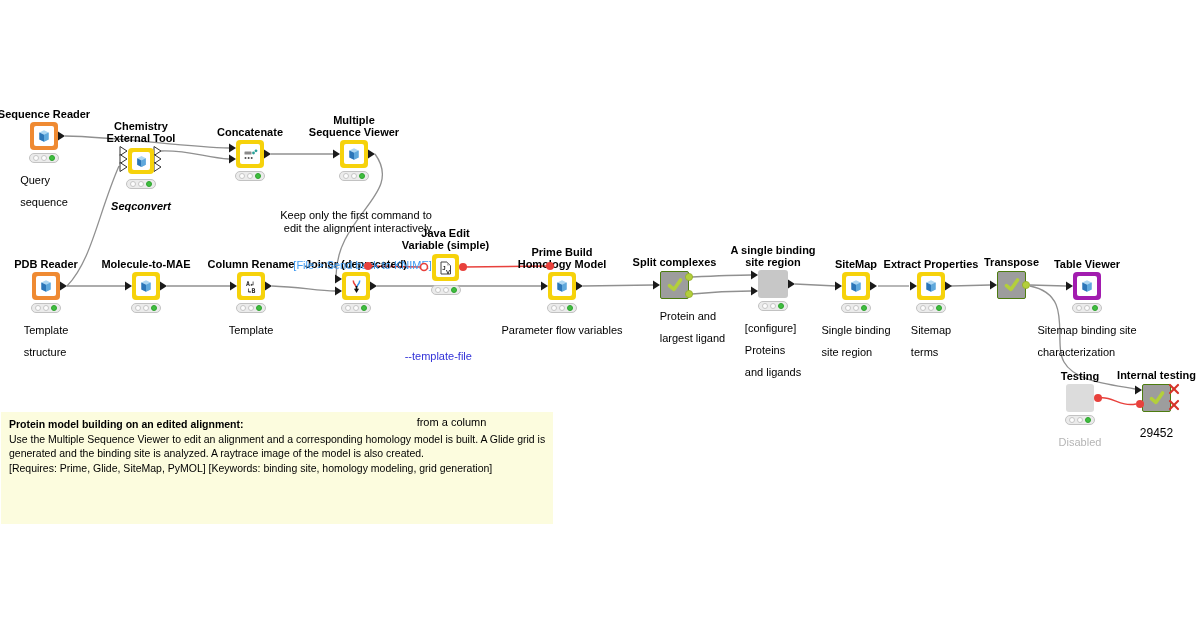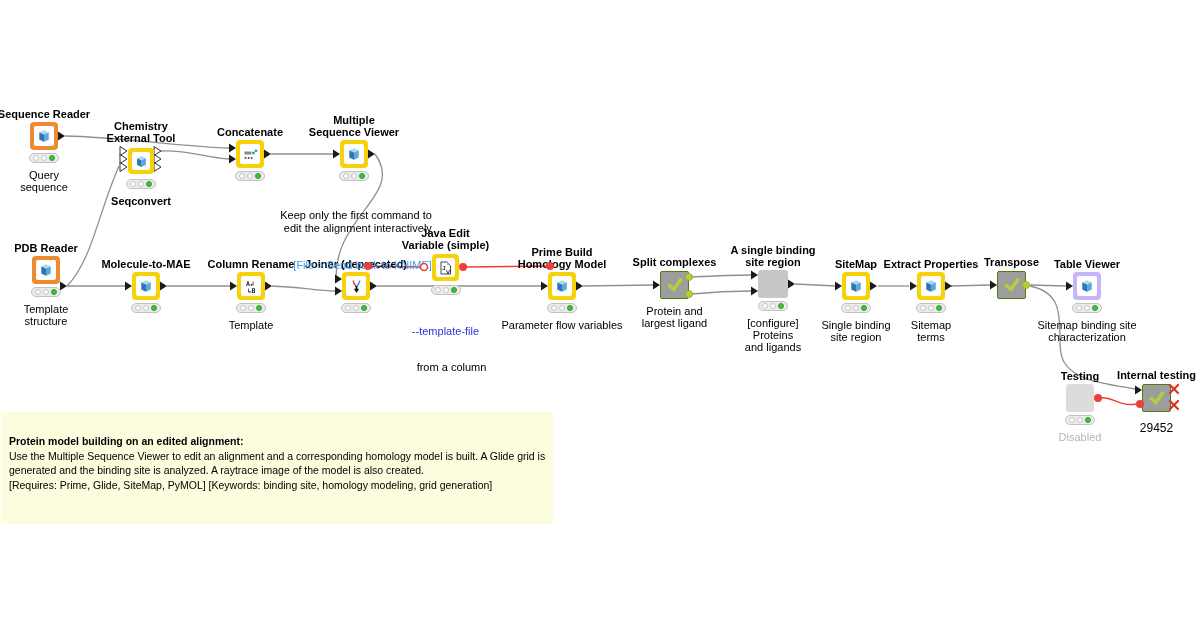--- a/index.html
+++ b/index.html
@@ -6,56 +6,56 @@
   .canvas{position:relative;width:1200px;height:630px;background:#ffffff;overflow:hidden;
           font-family:"Liberation Sans","DejaVu Sans",sans-serif;color:#000;}
   svg.layer{position:absolute;left:0;top:0;pointer-events:none;}
   #wires{z-index:1;}
   #overports{z-index:4;}
 
   
   .node{position:absolute;width:28px;height:28px;border-radius:4px;box-sizing:border-box;z-index:2;}
   .n-yellow{background:#F6D20B;}
   .n-orange{background:#EF8A32;}
-  .n-teal{background:#c4b5fd;}
+  .n-teal{background:#a21caf;}
   .n-comp{background:#9D9D9D;border:1px solid #4d7c0f;border-radius:2px;width:29px;}
   .n-comp-light{background:#C7C7C7;border-radius:3px;width:30px;}
   .n-disabled{background:#DCDCDC;border-radius:3px;}
   .inner{position:absolute;left:4px;top:4px;right:4px;bottom:4px;background:#fff;border-radius:2px;
          display:flex;align-items:center;justify-content:center;overflow:hidden;}
   .fullicon{position:absolute;inset:0;display:flex;align-items:center;justify-content:center;}
 
   
   .nlabel{position:absolute;bottom:30px;left:50%;transform:translateX(-50%);
           font-size:11px;line-height:12px;font-weight:bold;text-align:center;
           white-space:pre;width:max-content;color:#000;}
   
   .lights{position:absolute;top:31px;left:50%;transform:translateX(-50%);
           width:30px;height:10px;background:#EBEBEB;border:1px solid #C2C2C2;border-radius:5px;
           display:flex;gap:2px;align-items:center;justify-content:center;box-sizing:border-box;}
   .lights i{width:6px;height:6px;border-radius:50%;background:#FDFDFD;border:1px solid #C6C6C6;box-sizing:border-box;}
   .lights i.on{background:#3FBE3F;border-color:#2FA32F;}
   
   .nann{position:absolute;top:47px;left:50%;transform:translateX(-50%);
-        font-size:11px;line-height:12px;text-align:center;white-space:pre;width:max-content;color:#000;z-index:3;}
-  .nann.close{top:33px;}
-  .nann.bold{font-weight:bold;}
+        font-size:11px;line-height:22px;text-align:left;white-space:pre;width:max-content;color:#000;z-index:3;}
+  .nann.close{top:33px;margin-left:18px;}
+  .nann.bold{font-weight:bold;font-style:italic;}
   .nann.muted{color:#B5B5B5;}
   .nann.num{top:37px;font-size:12px;}
   .nann .param{display:block;color:#3232D8;}
   .nann .plain{display:block;padding-left:12px;}
 
   
   .free-note{position:absolute;transform:translateX(-50%);text-align:right;
              font-size:11px;line-height:12.5px;white-space:pre;z-index:3;color:#000;}
   .free-note .link{color:#3D9AF2;}
 
   
   .ann-box{position:absolute;left:1px;top:412px;width:552px;height:112px;background:#FCFCDE;
-           box-sizing:border-box;padding:22px 8px;font-size:10.5px;line-height:14.5px;z-index:0;}
+           box-sizing:border-box;padding:5px 8px;font-size:10.5px;line-height:14.5px;z-index:0;}
   .ann-title{font-weight:bold;white-space:pre;}
   .ann-body{white-space:pre;}
   .ann-footer{white-space:pre;}
 </style>
 </head>
 <body>
 
 <div class="canvas">
 
   <svg id="wires" class="layer" width="1200" height="630">
@@ -187,21 +187,21 @@
           <path d="M6 5 L10 3 L10 9 L6 11 Z" fill="#5FA8DC"></path>
         </svg>
     </div>
     <div class="lights">
         <i></i>
         <i></i>
         <i class="on"></i>
       </div>
   </div>
 
-  <div class="node n-orange" style="left:32px;top:256px">
+  <div class="node n-orange" style="left:32px;top:272px">
     <div class="nlabel">PDB Reader</div>
     <div class="inner">
       <svg width="14" height="14" viewBox="0 0 12 12">
           <path d="M2 3 L6 1 L10 3 L10 9 L6 11 L2 9 Z" fill="#AED7F2"></path>
           <path d="M2 3 L6 5 L6 11 L2 9 Z" fill="#2C76B8"></path>
           <path d="M6 5 L10 3 L10 9 L6 11 Z" fill="#5FA8DC"></path>
         </svg>
     </div>
     <div class="lights">
         <i></i>

